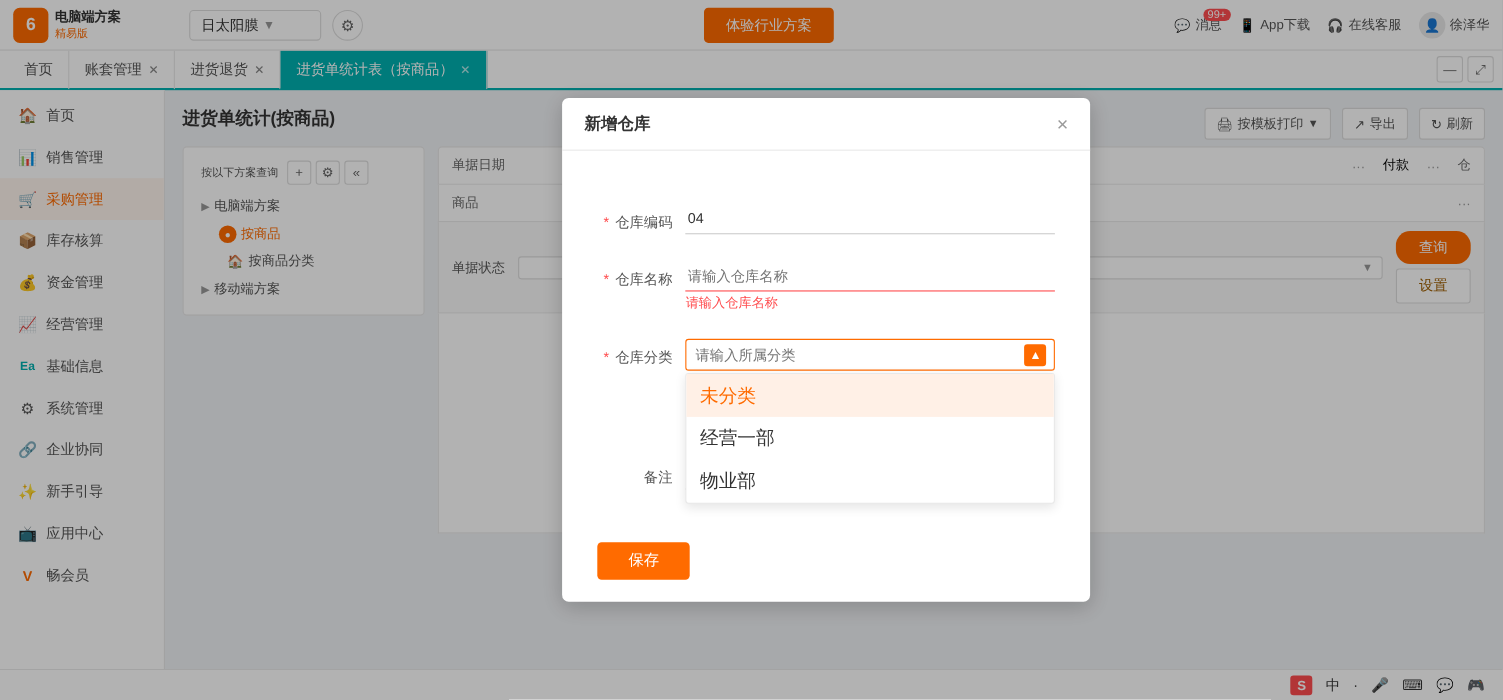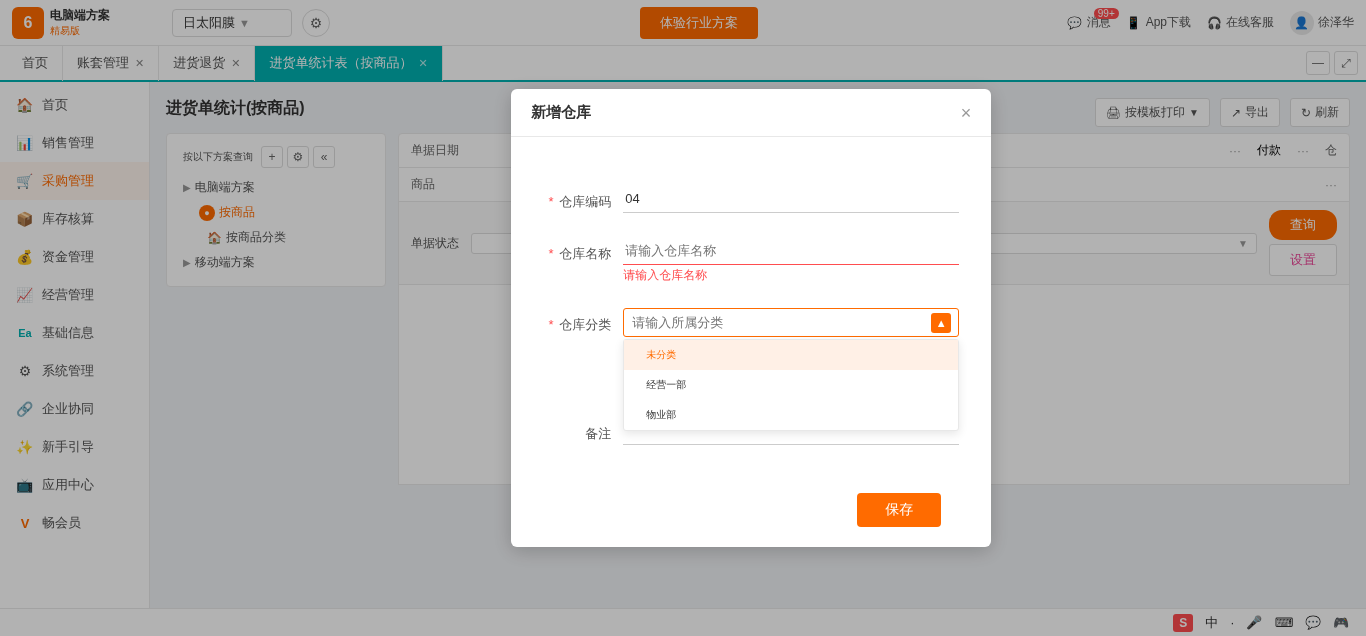--- a/index.html
+++ b/index.html
@@ -146,21 +146,21 @@
     .scheme-icon {
       width: 16px; height: 16px; background: #ff6b00; border-radius: 50%;
       display: flex; align-items: center; justify-content: center;
       color: #fff; font-size: 9px;
     }
     .query-btn {
       background: #ff6b00; color: #fff; border: none; border-radius: 13px;
       padding: 6px 20px; font-size: 13px; cursor: pointer;
     }
     .set-btn {
-      background: #fff; color: #ec4899; border: 1px solid #ddd; border-radius: 3px;
+      background: #fff; color: #a16207; border: 1px solid #ddd; border-radius: 3px;
       padding: 6px 20px; font-size: 13px; cursor: pointer;
     }
 
     
     .overlay {
       position: fixed; top: 0; left: 0; right: 0; bottom: 0;
       background: rgba(0,0,0,0.3); z-index: 100;
     }
 
     
@@ -215,28 +215,28 @@
     }
 
     
     .dropdown-list {
       position: absolute; top: 100%; left: 0; right: 0;
       background: #fff; border: 1px solid #e8e8e8; border-radius: 3px;
       box-shadow: 0 3px 10px rgba(0,0,0,0.1); z-index: 300;
       margin-top: 2px;
     }
     .dropdown-item {
-      padding: 8px 22px; font-size: 10px; color: #333; cursor: pointer;
+      padding: 8px 12px; font-size: 17px; color: #333; cursor: pointer;
     }
     .dropdown-item.selected { background: #fff0e6; color: #ff6b00; }
 
     
     .modal-footer {
-      display: flex; justify-content: flex-end;
-      padding: 12px 50px 20px; gap: 10px;
+      display: flex; 
+      padding: 12px 32px 20px; gap: 10px;
     }
     .save-btn {
       background: #ff6b00; color: #fff; border: none; border-radius: 4px;
       padding: 8px 28px; font-size: 14px; cursor: pointer;
     }
 
     
     .status-bar {
       position: fixed; bottom: 0; left: 0; right: 0; height: 28px;
       background: #fff; border-top: 1px solid #e8e8e8;

